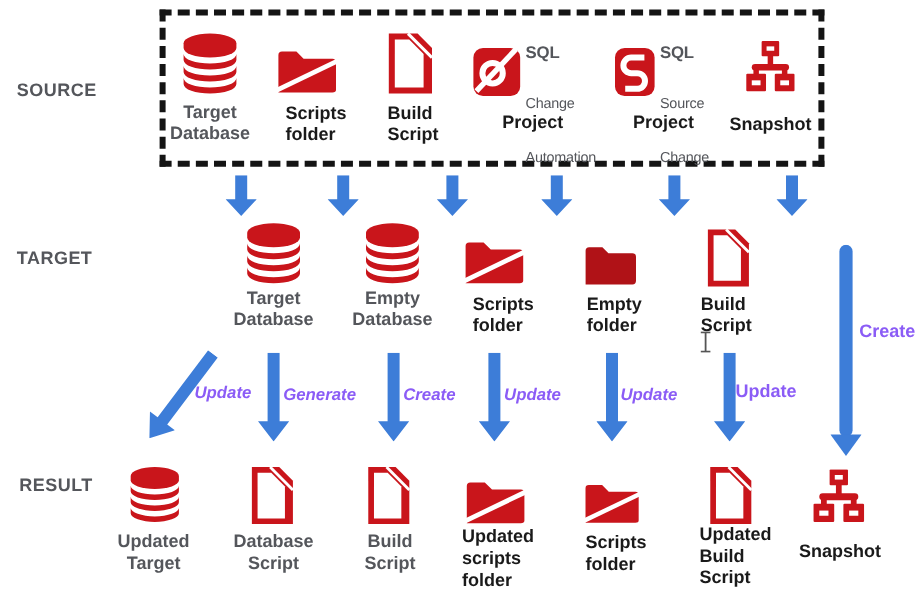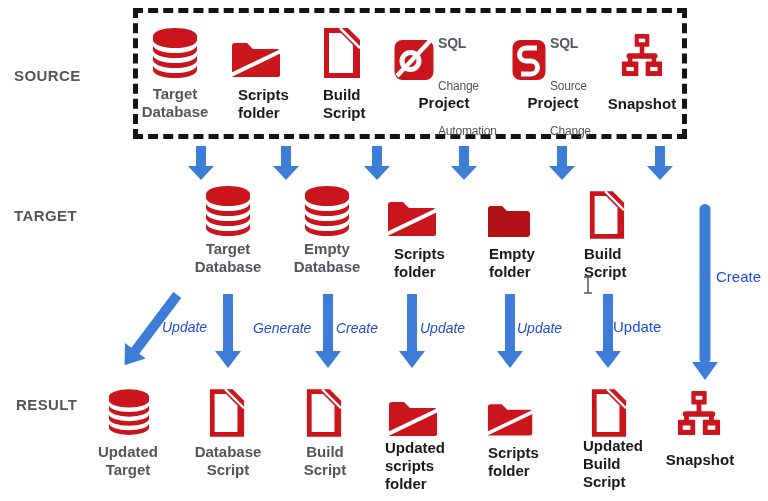--- a/index.html
+++ b/index.html
@@ -11,21 +11,21 @@
   .ic.dark{color:var(--red_dark);}
   .lbl{position:absolute;font-weight:700;font-size:15px;line-height:18px;color:var(--black);}
   .lbl.gray{color:var(--gray);}
   .lbl.center{text-align:center;}
   .lbl span{display:block;}
   .logotext{position:absolute;color:var(--gray);letter-spacing:-.2px;}
   .logotext .sm{display:block;font-size:14px;line-height:9px;font-weight:700;}
   .logotext .bg{display:block;font-size:12px;line-height:13px;font-weight:400;margin-top:32px;}
   svg.arrow{position:absolute;color:var(--blue);}
   svg.arrow.diag{transform:rotate(37deg);transform-origin:50% 50%;}
-  .alabel{position:absolute;font-weight:400;font-style:italic;font-size:14px;color:#1d4ed8;white-space:nowrap;text-align:right;}
+  .alabel{position:absolute;font-weight:700;font-style:italic;font-size:14px;color:#8b5cf6;white-space:nowrap;text-align:right;}
   .alabel.upright{font-style:normal;font-size:15px;}
   .cursor{position:absolute;color:#555;}
 </style>
 </head>
 <body>
 
 <svg width="0" height="0" style="position:absolute">
   <defs>
     <symbol id="i-db" viewBox="0 0 46 54">
       <path fill="currentColor" d="M1,9 a22,8 0 1 1 44,0 l0,4 a22,8 0 0 1 -44,0 z"></path>
@@ -223,21 +223,21 @@
       <use href="#i-arr-md"></use>
     </svg>
   <svg class="arrow" style="left:497px;top:294px;width:26px;height:74px">
       <use href="#i-arr-md"></use>
     </svg>
   <svg class="arrow" style="left:595px;top:294px;width:26px;height:74px">
       <use href="#i-arr-md"></use>
     </svg>
 
   <div class="alabel" style="left:162px;top:319px;">Update</div>
-  <div class="alabel" style="left:253px;top:320px;">Generate</div>
+  <div class="alabel" style="left:236px;top:320px;">Generate</div>
   <div class="alabel" style="left:336px;top:320px;">Create</div>
   <div class="alabel" style="left:420px;top:320px;">Update</div>
   <div class="alabel" style="left:517px;top:320px;">Update</div>
   <div class="alabel upright" style="left:613px;top:318px;">Update</div>
 
   <svg class="ic" style="left:108px;top:387px;width:42px;height:52px">
       <use href="#i-db"></use>
     </svg>
   <svg class="ic" style="left:208px;top:388px;width:38px;height:50px">
       <use href="#i-doc"></use>

